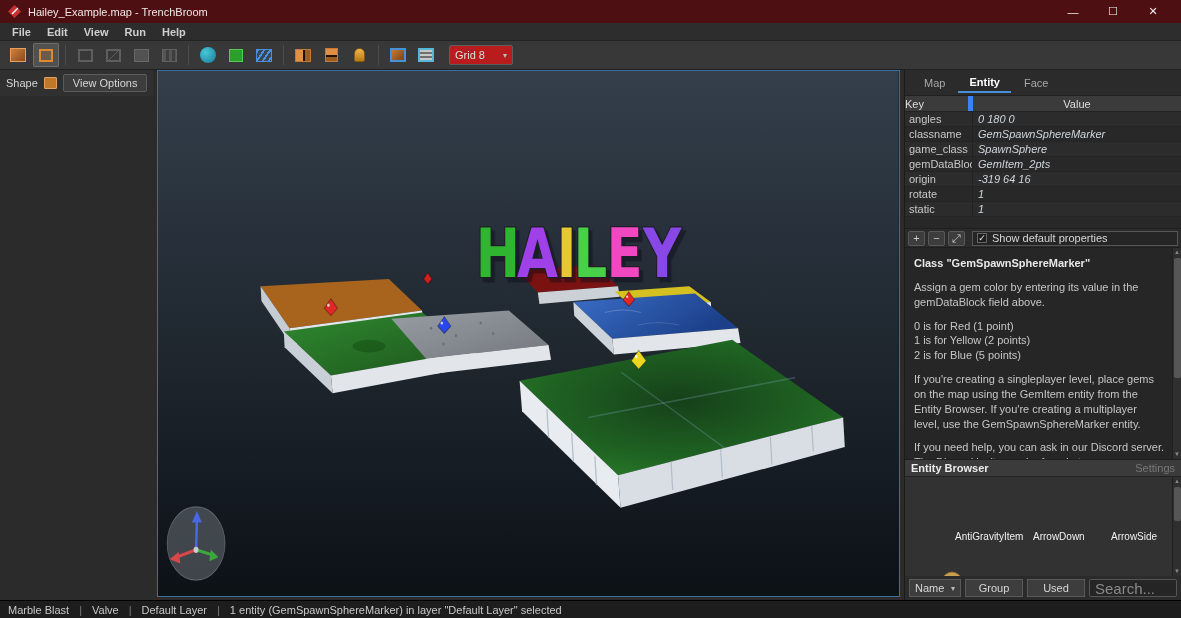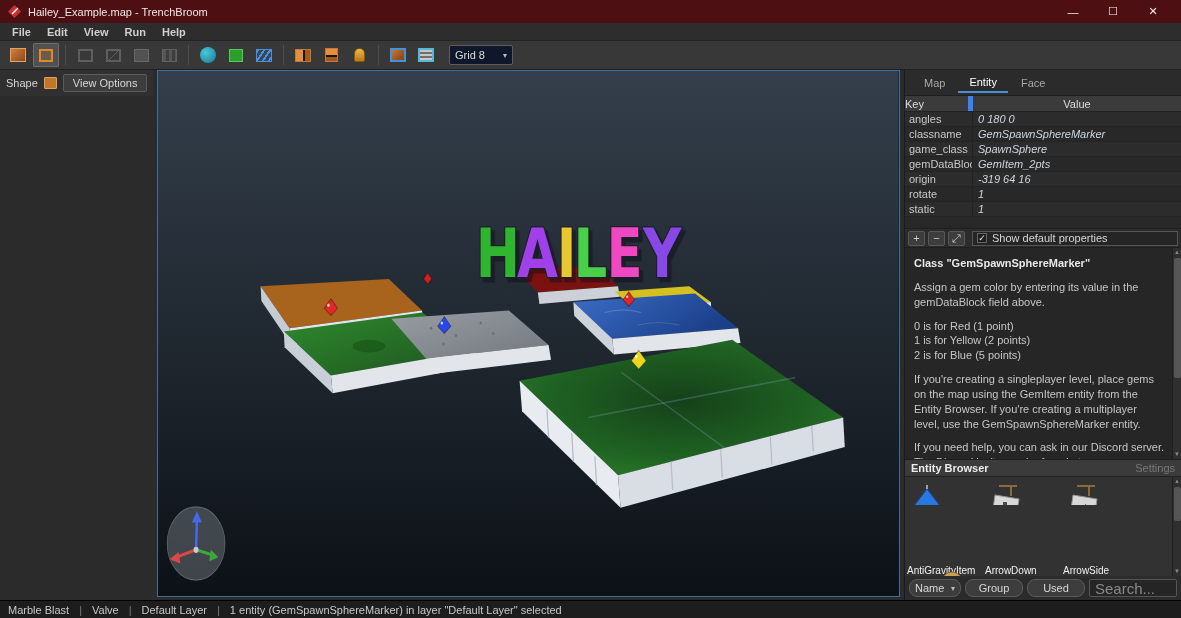--- a/index.html
+++ b/index.html
@@ -15,21 +15,21 @@
 
   
   .menubar { height: 18px; background: #2d2d2d; display: flex; align-items: center; padding-left: 4px; flex: none; border-bottom: 1px solid #232323; font-weight: bold; }
   .menu-item { padding: 0 8px; color: #cfcfcf; }
 
   
   .toolbar { height: 29px; background: #383838; display: flex; align-items: center; padding-left: 5px; gap: 2px; flex: none; border-bottom: 1px solid #202020; }
   .tb-btn { width: 26px; height: 24px; display: flex; align-items: center; justify-content: center; border-radius: 2px; }
   .tb-btn.active { background: #51514f; box-shadow: inset 0 0 0 1px #6d6d6d; }
   .tb-sep { width: 1px; height: 20px; background: #222; border-right: 1px solid #4c4c4c; margin: 0 4px; }
-  .grid-select { margin-left: 8px; height: 20px; width: 64px; background: #0f172a; border: 1px solid #5d5d5d; border-radius: 2px;
+  .grid-select { margin-left: 8px; height: 20px; width: 64px; background: #b91c1c; border: 1px solid #5d5d5d; border-radius: 2px;
                  display: flex; align-items: center; padding: 0 5px; color: #ddd; }
   .grid-select .arrow { margin-left: auto; font-size: 8px; color: #bbb; }
 
   .i-sel   { width: 16px; height: 14px; background: linear-gradient(135deg,#d08040,#8a4a18); border: 1px solid #e8a060; }
   .i-cube  { width: 14px; height: 13px; border: 2px solid #e08830; background: rgba(224,136,48,.2); }
   .i-gray1 { width: 15px; height: 13px; border: 2px solid #5e5e5e; }
   .i-gray2 { width: 15px; height: 13px; border: 2px solid #5e5e5e; background: linear-gradient(135deg,transparent 46%,#5e5e5e 46%,#5e5e5e 54%,transparent 54%); }
   .i-gray3 { width: 15px; height: 13px; background: #525252; border: 1px solid #686868; }
   .i-gray4 { width: 15px; height: 13px; background: repeating-linear-gradient(90deg,#565656 0 3px,#3d3d3d 3px 6px); border: 1px solid #606060; }
   .i-rot   { width: 16px; height: 16px; border-radius: 50%; background: radial-gradient(circle at 35% 35%,#48c8d8,#187898); }
@@ -49,21 +49,21 @@
   .view-options-btn { margin-left: auto; height: 18px; padding: 0 9px; display: flex; align-items: center; background: #3d3d3d; border: 1px solid #5c5c5c; border-radius: 2px; color: #d8d8d8; }
   .viewport { flex: 1; margin: 0 4px 3px 4px; border: 1px solid #3d6e9e; position: relative; min-height: 0; background: #10161c; }
   .scene { width: 100%; height: 100%; display: block; }
   .letters text { font-family: "DejaVu Sans", sans-serif; font-size: 64px; font-weight: bold; paint-order: stroke; stroke: #1e1e28; stroke-width: 2.5px; }
   .letters { filter: drop-shadow(4px 4px 0 rgba(12,12,24,0.45)); }
 
   
   .inspector { flex: 1; display: flex; flex-direction: column; min-width: 0; background: #2b2b2b; }
   .tabs { height: 26px; display: flex; align-items: center; padding: 0 8px; gap: 2px; flex: none; border-bottom: 1px solid #1f1f1f; }
   .tab { padding: 4px 11px 3px; color: #a8a8a8; }
-  .tab.active { color: #fff; font-weight: normal; border-bottom: 2px solid #4a90d8; }
+  .tab.active { color: #fff; font-weight: bold; border-bottom: 2px solid #4a90d8; }
 
   .props-header { height: 16px; display: flex; background: #3b3b3b; border-bottom: 1px solid #222; flex: none; }
   .ph-key { width: 68px; text-align: left; border-right: 5px solid #3b82f6; color: #ddd; line-height: 16px; }
   .ph-val { flex: 1; text-align: center; color: #ddd; line-height: 16px; }
   .prow { height: 15px; display: flex; border-bottom: 1px solid #242424; flex: none; background: #2c2c2c; }
   .prow:nth-child(even) { background: #282828; }
   .pkey { width: 68px; padding-left: 4px; border-right: 1px solid #222; color: #c8c8c8; line-height: 14px; white-space: nowrap; overflow: hidden; }
   .pval { flex: 1; padding-left: 5px; color: #cfd6dd; line-height: 14px; white-space: nowrap; overflow: hidden; font-style: italic; }
   .props-filler { height: 12px; background: #282828; border-bottom: 1px solid #1f1f1f; flex: none; }
 
@@ -77,26 +77,26 @@
   .doc-p { margin-bottom: 9px; }
   .doc-pre { white-space: pre-line; }
   .scrollbar { position: absolute; top: 0; right: 0; bottom: 0; width: 9px; background: #2f2f2f; border-left: 1px solid #202020; display: flex; flex-direction: column; align-items: center; }
   .sb-arrow { height: 9px; font-size: 6px; color: #888; line-height: 9px; }
   .sb-thumb { width: 7px; background: #565656; border-radius: 2px; }
 
   .eb-header { height: 17px; background: #3b3b3b; display: flex; align-items: center; padding: 0 6px; flex: none; border-bottom: 1px solid #222; }
   .eb-title { font-weight: bold; color: #ececec; }
   .eb-settings { margin-left: auto; color: #787878; }
   .eb-content { flex: 1; background: #323232; position: relative; overflow: hidden; display: flex; padding: 4px 12px 0 2px; min-height: 0; }
-  .eb-cell { width: 78px; display: flex; flex-direction: column; align-items: flex-start; padding-top: 4px; gap: 48px; }
+  .eb-cell { width: 78px; display: flex; align-items: center; padding-top: 4px; gap: 48px; }
   .eb-label { margin-top: 12px; color: #f0f0f0; font-size: 10px; white-space: nowrap; }
   .eb-partial { position: absolute; left: 32px; bottom: -6px; }
 
   .eb-controls { height: 24px; display: flex; align-items: center; gap: 4px; padding: 0 4px; flex: none; background: #2b2b2b; }
-  .ctrl-btn { height: 18px; background: #3d3d3d; border: 1px solid #5a5a5a; border-radius: 8px; color: #d8d8d8; display: flex; align-items: center; justify-content: center; padding: 0 8px; }
+  .ctrl-btn { height: 18px; background: #3d3d3d; border: 1px solid #5a5a5a; border-radius: 0; color: #d8d8d8; display: flex; align-items: center; justify-content: center; padding: 0 8px; }
   .name-btn { width: 52px; padding: 0 5px; }
   .name-btn .arrow { margin-left: auto; font-size: 8px; color: #bbb; }
   .grow { flex: 1; }
   .search-input { width: 88px; height: 18px; background: #252525; border: 1px solid #555; border-radius: 2px; color: #ddd; padding: 0 5px; font-family: "Liberation Sans", sans-serif; font-size: 15px; }
   .search-input::placeholder { color: #8a8a8a; }
 
   
   .statusbar { height: 18px; background: #1d1d1d; border-top: 1px solid #000; display: flex; align-items: center; padding-left: 8px; gap: 10px; flex: none; color: #c8c8c8; }
   .sb-sep { color: #7a7a7a; }
 </style>

